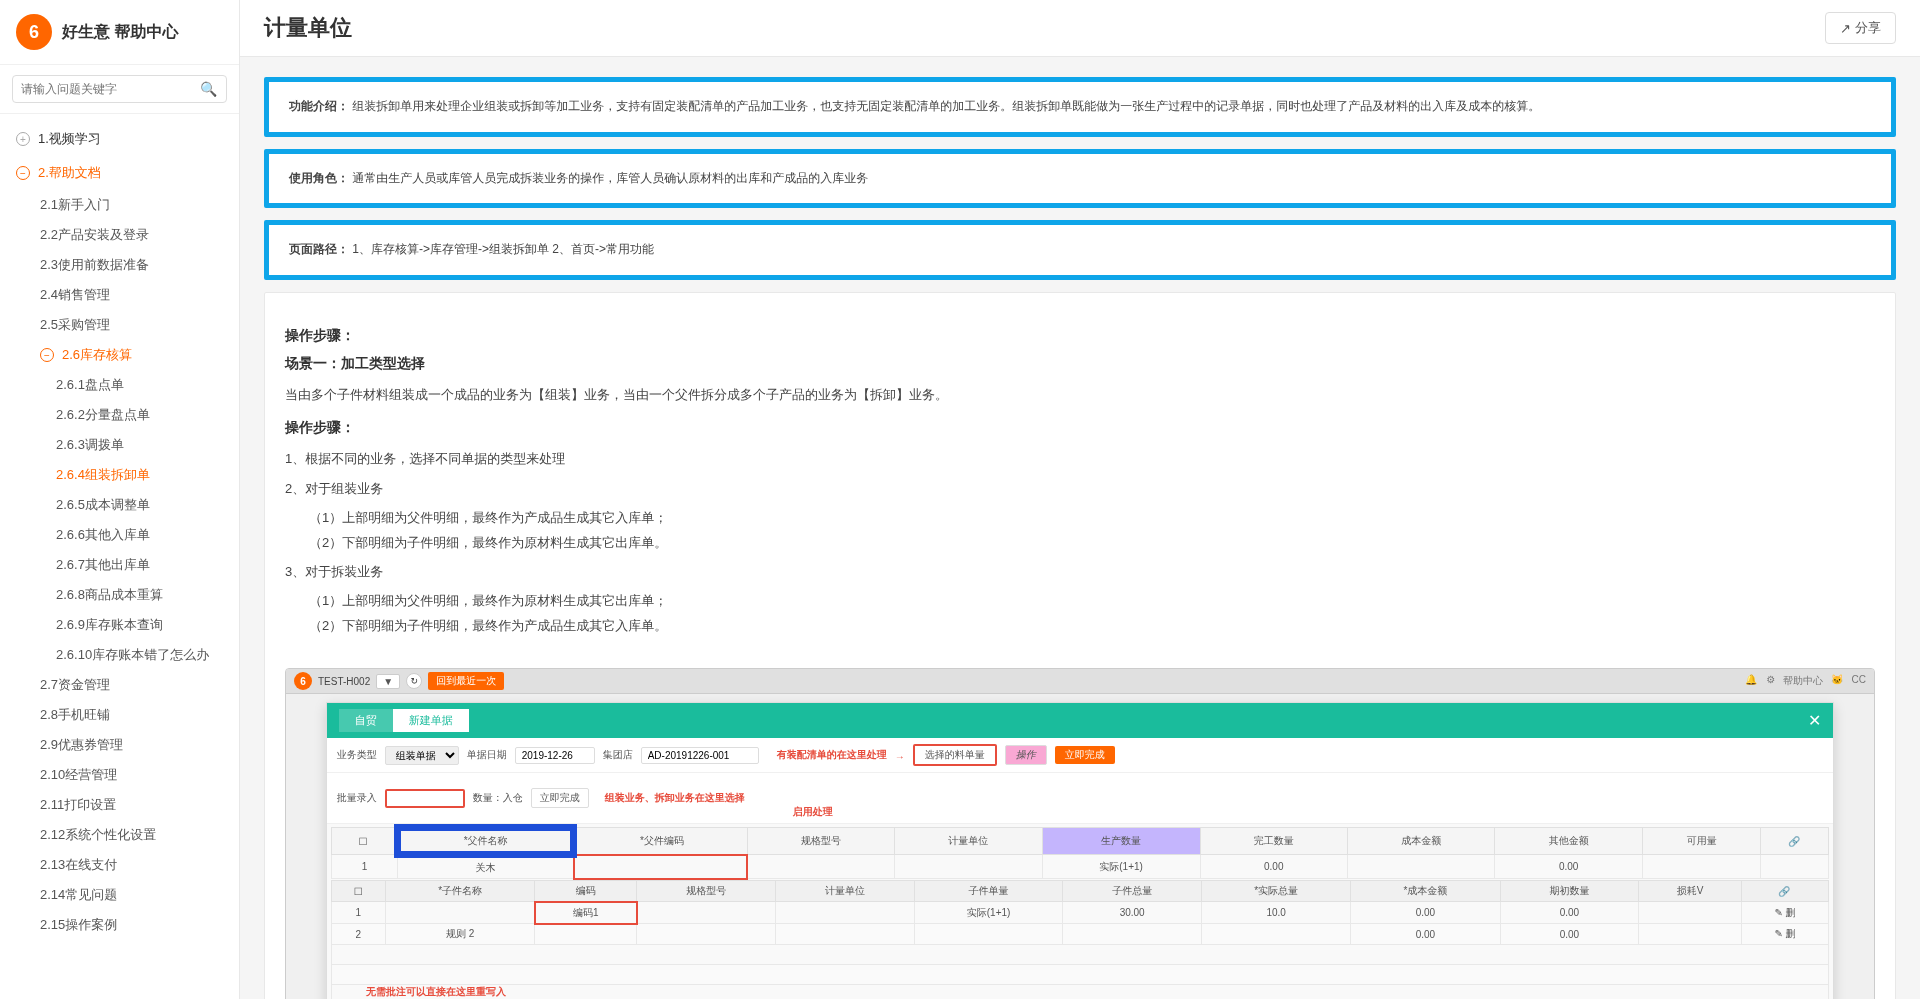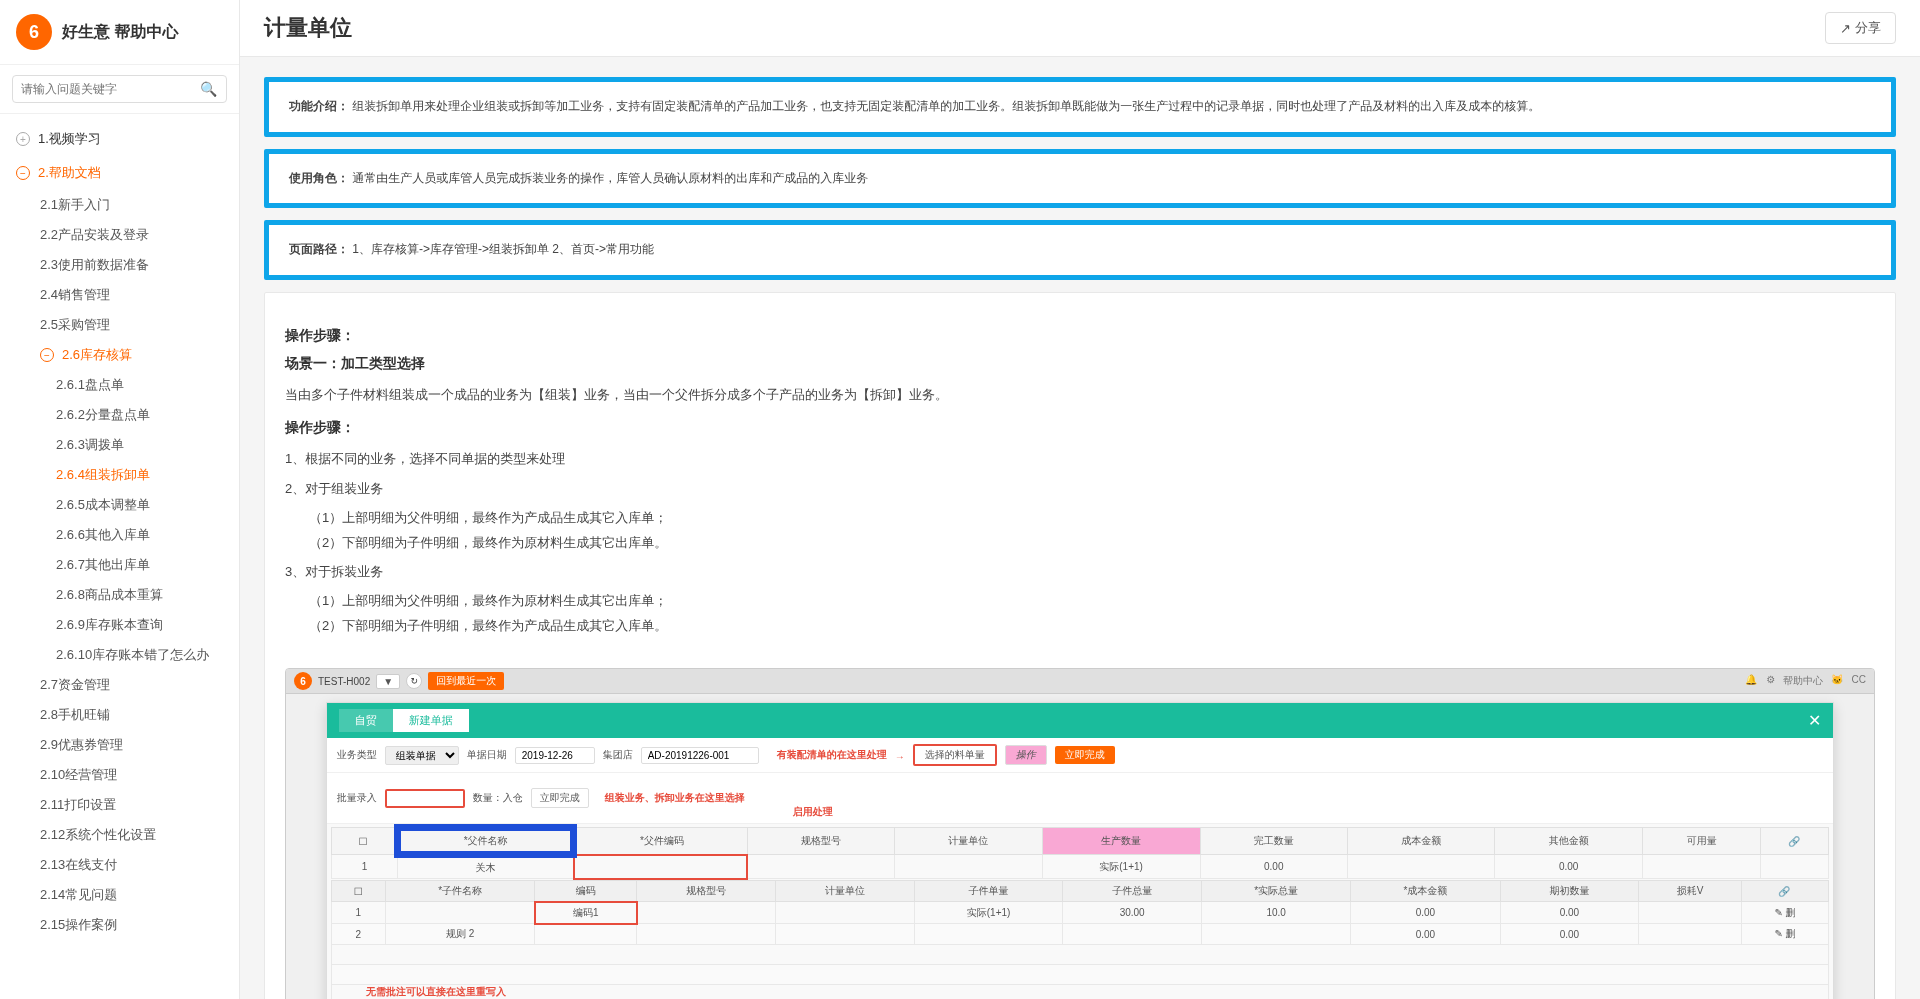--- a/index.html
+++ b/index.html
@@ -349,21 +349,21 @@
 
               <div style="padding:0 4px;background:#f9f9f9;">
                 <table class="mock-table" style="width:100%;border-collapse:collapse;font-size:10px;">
                   <thead>
                     <tr>
                       <th style="background:#f5f5f5;border:1px solid #e0e0e0;padding:3px 5px;color:#555;font-weight:normal;">☐</th>
                       <th style="background:#f5f5f5;border:7px solid #1d4ed8;padding:3px 5px;color:#555;font-weight:normal;">*父件名称</th>
                       <th style="background:#f5f5f5;border:1px solid #e0e0e0;padding:3px 5px;color:#555;font-weight:normal;">*父件编码</th>
                       <th style="background:#f5f5f5;border:1px solid #e0e0e0;padding:3px 5px;color:#555;font-weight:normal;">规格型号</th>
                       <th style="background:#f5f5f5;border:1px solid #e0e0e0;padding:3px 5px;color:#555;font-weight:normal;">计量单位</th>
-                      <th style="background:#f9a8d4;border:1px solid #e0e0e0;padding:3px 5px;color:#555;font-weight:normal;">生产数量</th>
+                      <th style="background:#c4b5fd;border:1px solid #e0e0e0;padding:3px 5px;color:#555;font-weight:normal;">生产数量</th>
                       <th style="background:#f5f5f5;border:1px solid #e0e0e0;padding:3px 5px;color:#555;font-weight:normal;">完工数量</th>
                       <th style="background:#f5f5f5;border:1px solid #e0e0e0;padding:3px 5px;color:#555;font-weight:normal;">成本金额</th>
                       <th style="background:#f5f5f5;border:1px solid #e0e0e0;padding:3px 5px;color:#555;font-weight:normal;">其他金额</th>
                       <th style="background:#f5f5f5;border:1px solid #e0e0e0;padding:3px 5px;color:#555;font-weight:normal;">可用量</th>
                       <th style="background:#f5f5f5;border:1px solid #e0e0e0;padding:3px 5px;color:#555;font-weight:normal;">🔗</th>
                     </tr>
                   </thead>
                   <tbody>
                     <tr>
                       <td style="border:1px solid #e8e8e8;padding:3px 5px;text-align:center;color:#555;">1</td>

